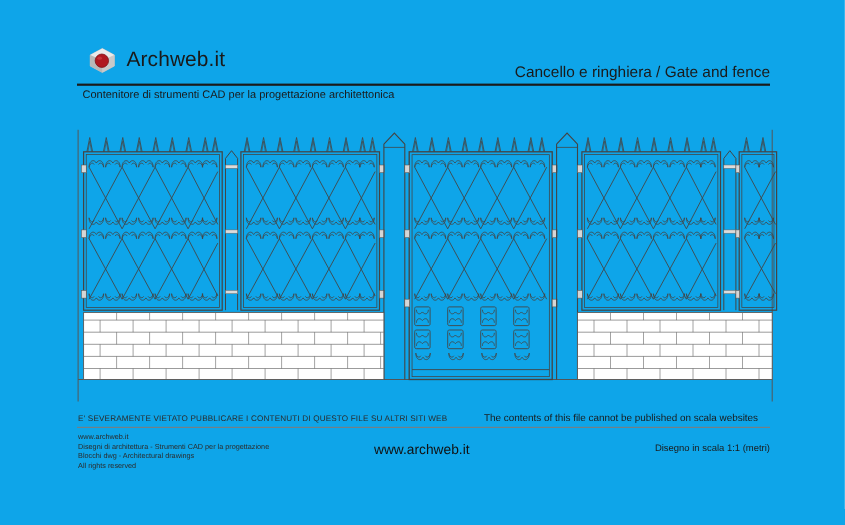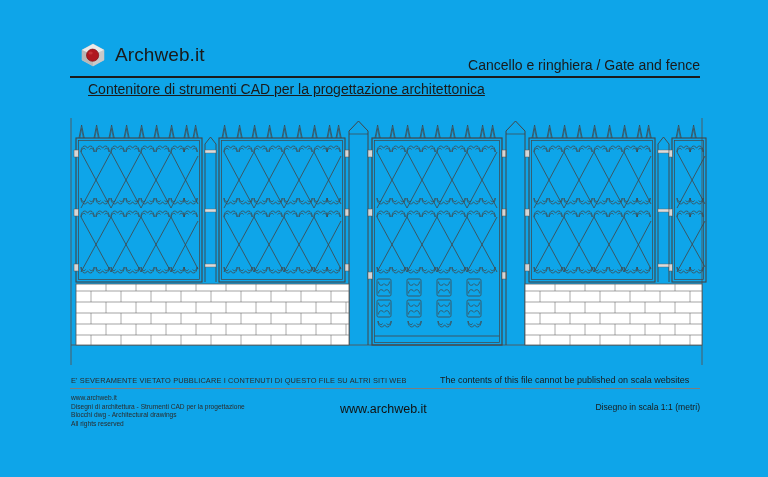--- a/index.html
+++ b/index.html
@@ -9,21 +9,21 @@
 
   
   #header{position:absolute;left:0;top:0;width:768px;height:100px;}
   #logo-group{position:absolute;left:80px;top:42px;display:flex;align-items:center;gap:9px;}
   #logo-mark{width:26px;height:26px;position:relative;}
   #brand-text{font-size:19px;font-weight:400;letter-spacing:.1px;color:#1a1a1a;
               font-family:"Liberation Sans", sans-serif;}
   #header-title{position:absolute;right:68px;top:57px;font-size:14px;color:#1a1a1a;white-space:nowrap;}
   #header-rule{position:absolute;left:70px;top:76px;width:630px;height:0;
                border-top:2.2px solid #1b1b1b;}
-  #header-sub{position:absolute;left:88px;top:81px;font-size:14px;color:#1a1a1a;text-decoration:underline;}
+  #header-sub{position:absolute;left:75px;top:81px;font-size:10px;color:#1a1a1a;}
 
   
   #drawing{position:absolute;left:60px;top:112px;width:660px;height:262px;}
   #drawing svg{display:block;}
 
   
   #footer{position:absolute;left:0;top:374px;width:768px;height:103px;}
   .f-rule{position:absolute;height:0;border-top:1px solid #8a8a8a;}
   #footer-rule-1{left:70px;top:14px;width:630px;border-top:1.4px solid #7d7d7d;}
   #footer-warn-it{position:absolute;left:71px;top:2px;font-size:7.4px;color:#2a2a2a;letter-spacing:.15px;white-space:nowrap;}

